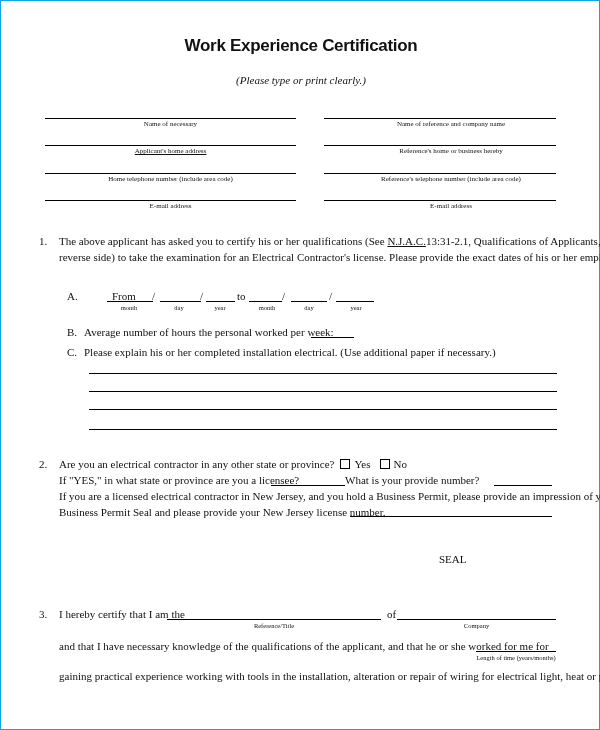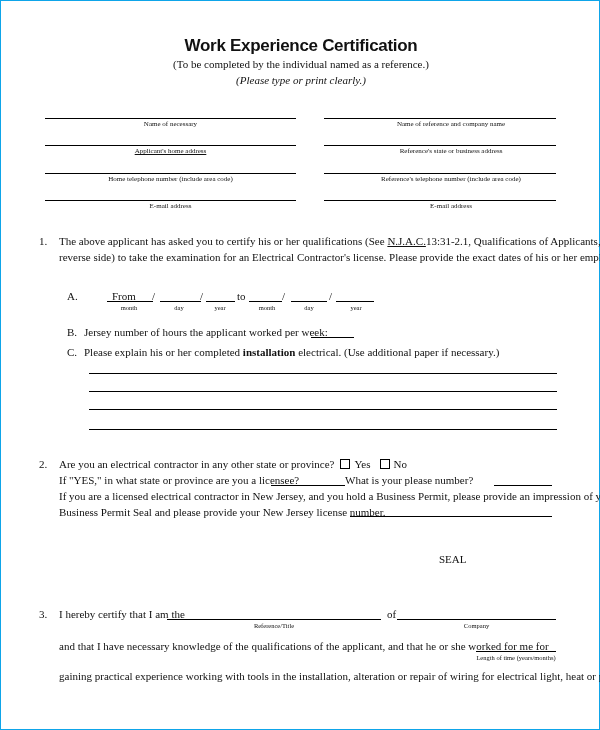--- a/index.html
+++ b/index.html
@@ -7,49 +7,48 @@
     body { position: relative; font-family: "Liberation Serif", serif; color: #111; }
     .page { position: absolute; left: 0; top: 0; width: 600px; height: 730px; border: 1px solid #0ea5e9; background: #fff; }
     .abs { position: absolute; white-space: nowrap; }
     .title { left: 0; width: 600px; top: 35px; text-align: center; font-family: "Liberation Sans", sans-serif; font-weight: bold; font-size: 17px; letter-spacing: -0.3px; }
     .subtitle { left: 0; width: 600px; top: 57px; text-align: center; font-size: 11px; }
     .subtitle2 { left: 0; width: 600px; top: 73px; text-align: center; font-size: 11px; font-style: italic; }
     .hline { position: absolute; height: 0; border-top: 1.4px solid #000; }
     .caption { position: absolute; text-align: center; font-size: 7px; line-height: 8px; }
     .txt { font-size: 11px; line-height: 13px; }
     .u { text-decoration: underline; }
-    .b { font-weight: bold; margin-top: 33px; }
+    .b { font-weight: normal; margin-top: 33px; }
     .checkbox { display: inline-block; width: 10px; height: 10px; border: 1px solid #000; vertical-align: -1px; margin: 0 4px 0 6px; }
     .tiny { position: absolute; font-size: 6.5px; text-align: center; }
   </style>
 </head>
 <body>
 
 <div class="page">
 
   <div class="abs title">Work Experience Certification</div>
-  <div class="abs subtitle">(To be completed by the individual named as a reference.)</div>
   <div class="abs subtitle2">(Please type or print clearly.)</div>
 
   <div>
     <div class="hline" style="left:44px;width:251px;top:117px;"></div>
     <div class="caption" style="left:44px;width:251px;top:119px;">Name of necessary</div>
     <div class="hline" style="left:44px;width:251px;top:144px;"></div>
     <div class="caption" style="left:44px;width:251px;top:146px;text-decoration:underline;">Applicant's home address</div>
     <div class="hline" style="left:44px;width:251px;top:172px;"></div>
     <div class="caption" style="left:44px;width:251px;top:174px;">Home telephone number (include area code)</div>
     <div class="hline" style="left:44px;width:251px;top:199px;"></div>
     <div class="caption" style="left:44px;width:251px;top:201px;">E-mail address</div>
   </div>
 
   <div>
     <div class="hline" style="left:323px;width:232px;top:117px;"></div>
     <div class="caption" style="left:323px;width:254px;top:119px;">Name of reference and company name</div>
     <div class="hline" style="left:323px;width:232px;top:144px;"></div>
-    <div class="caption" style="left:323px;width:254px;top:146px;">Reference's state or business address</div>
+    <div class="caption" style="left:323px;width:254px;top:146px;">Reference's home or business hereby</div>
     <div class="hline" style="left:323px;width:232px;top:172px;"></div>
     <div class="caption" style="left:323px;width:254px;top:174px;">Reference's telephone number (include area code)</div>
     <div class="hline" style="left:323px;width:232px;top:199px;"></div>
     <div class="caption" style="left:323px;width:254px;top:201px;">E-mail address</div>
   </div>
 
   <div>
     <div class="abs txt" style="left:38px;top:234px;">1.</div>
     <div class="abs txt" style="left:58px;top:234px;"><span>The above applicant has asked you to certify his or her qualifications (See </span><span class="u">N.J.A.C.</span><span>13:31-2.1, Qualifications of Applicants, on the</span></div>
     <div class="abs txt" style="left:58px;top:250px;">reverse side) to take the examination for an Electrical Contractor's license.  Please provide the exact dates of his or her employment.</div>
@@ -68,37 +67,37 @@
     <div class="abs txt" style="left:328px;top:289px;">/</div>
     <div class="hline" style="left:335px;width:38px;top:300px;border-top-width:1.2px;"></div>
     <div class="tiny" style="left:108px;width:40px;top:303px;">month</div>
     <div class="tiny" style="left:160px;width:36px;top:303px;">day</div>
     <div class="tiny" style="left:202px;width:34px;top:303px;">year</div>
     <div class="tiny" style="left:246px;width:40px;top:303px;">month</div>
     <div class="tiny" style="left:290px;width:36px;top:303px;">day</div>
     <div class="tiny" style="left:336px;width:38px;top:303px;">year</div>
 
     <div class="abs txt" style="left:66px;top:325px;">B.</div>
-    <div class="abs txt" style="left:83px;top:325px;">Jersey number of hours the applicant worked per week:</div>
+    <div class="abs txt" style="left:83px;top:325px;">Average number of hours the personal worked per week:</div>
     <div class="hline" style="left:310px;width:43px;top:336px;border-top-width:1.2px;"></div>
 
     <div class="abs txt" style="left:66px;top:345px;">C.</div>
     <div class="abs txt" style="left:83px;top:345px;"><span>Please explain his or her completed </span><span class="b">installation</span><span> electrical. (Use additional paper if necessary.)</span></div>
     <div class="hline" style="left:88px;width:468px;top:372px;"></div>
     <div class="hline" style="left:88px;width:468px;top:390px;"></div>
     <div class="hline" style="left:88px;width:468px;top:408px;"></div>
     <div class="hline" style="left:88px;width:468px;top:428px;"></div>
   </div>
 
   <div>
     <div class="abs txt" style="left:38px;top:457px;">2.</div>
     <div class="abs txt" style="left:58px;top:457px;"><span>Are you an electrical contractor in any other state or province?</span><span class="checkbox"></span><span>Yes</span><span class="checkbox" style="margin-left:9px;"></span><span>No</span></div>
     <div class="abs txt" style="left:58px;top:473px;">If "YES," in what state or province are you a licensee?</div>
     <div class="hline" style="left:270px;width:74px;top:484px;border-top-width:1.2px;"></div>
-    <div class="abs txt" style="left:344px;top:473px;">What is your please number?</div>
+    <div class="abs txt" style="left:344px;top:473px;">What is your provide number?</div>
     <div class="hline" style="left:493px;width:58px;top:484px;border-top-width:1.2px;"></div>
     <div class="abs txt" style="left:58px;top:489px;">If you are a licensed electrical contractor in New Jersey, and you hold a Business Permit, please provide an impression of your</div>
     <div class="abs txt" style="left:58px;top:505px;">Business Permit Seal and please provide your New Jersey license number.</div>
     <div class="hline" style="left:349px;width:202px;top:515px;border-top-width:1.2px;"></div>
     <div class="abs txt" style="left:438px;top:552px;">SEAL</div>
   </div>
 
   <div>
     <div class="abs txt" style="left:38px;top:607px;">3.</div>
     <div class="abs txt" style="left:58px;top:607px;">I hereby certify that I am the</div>

